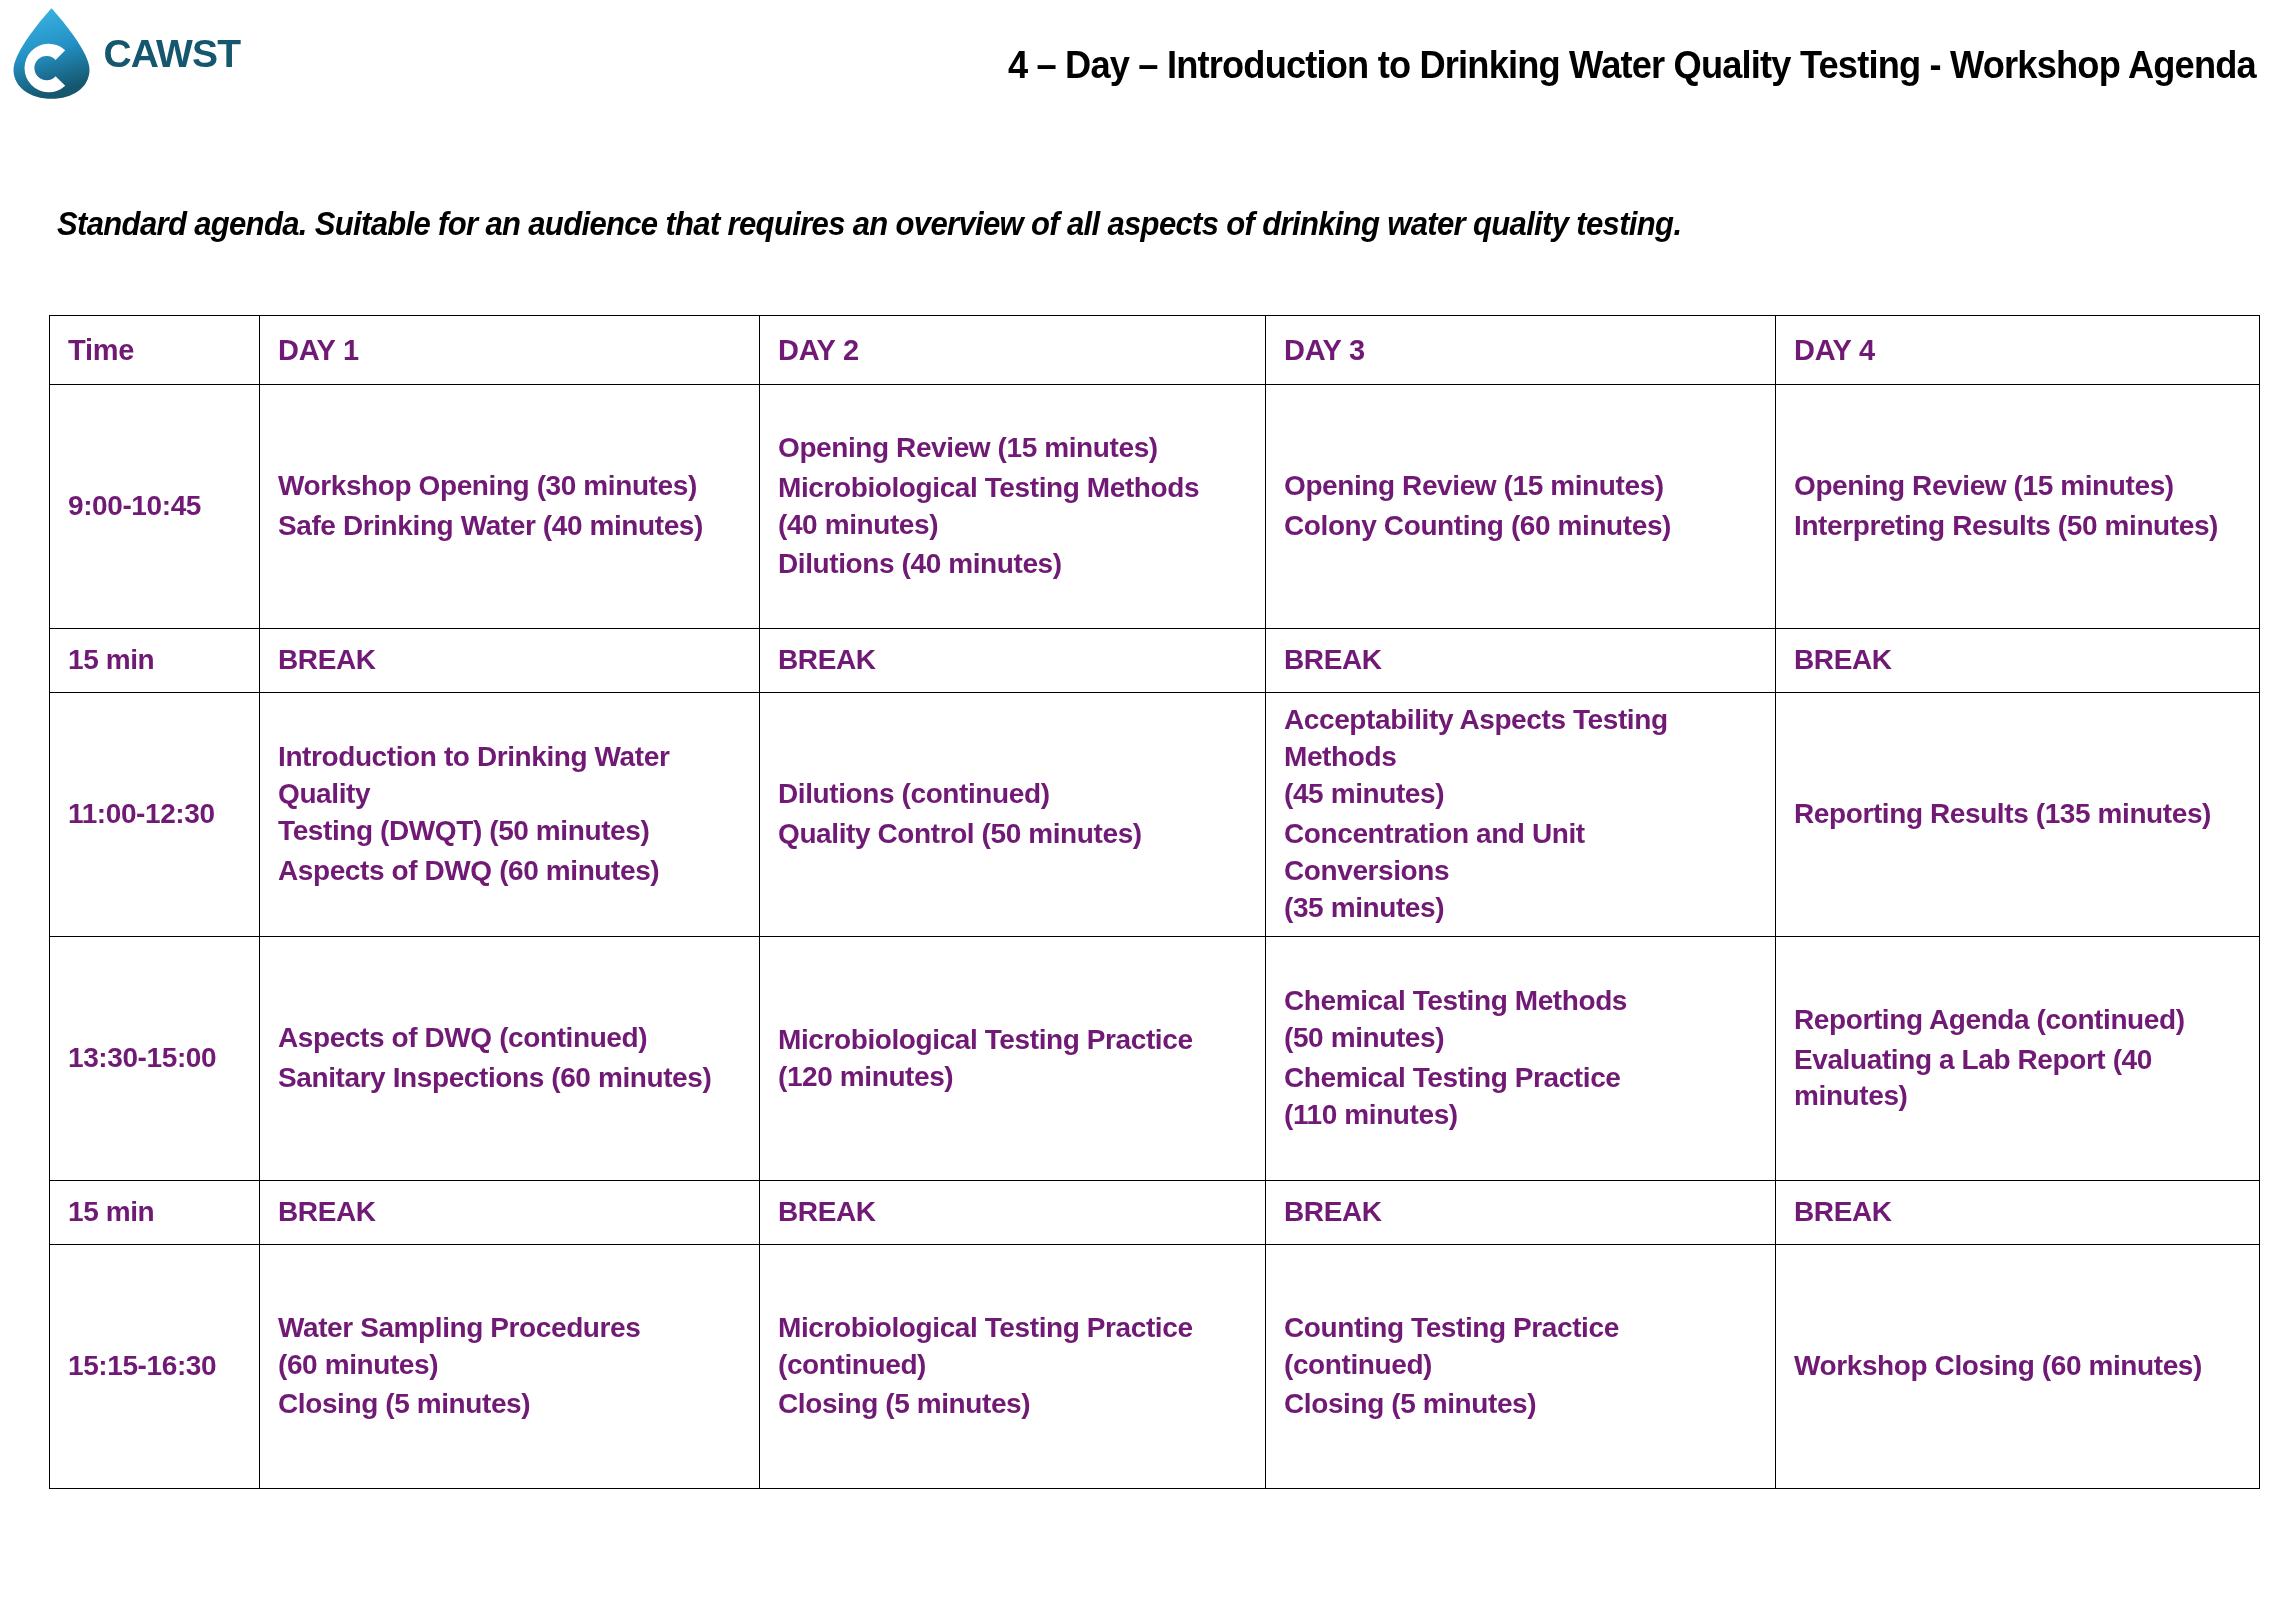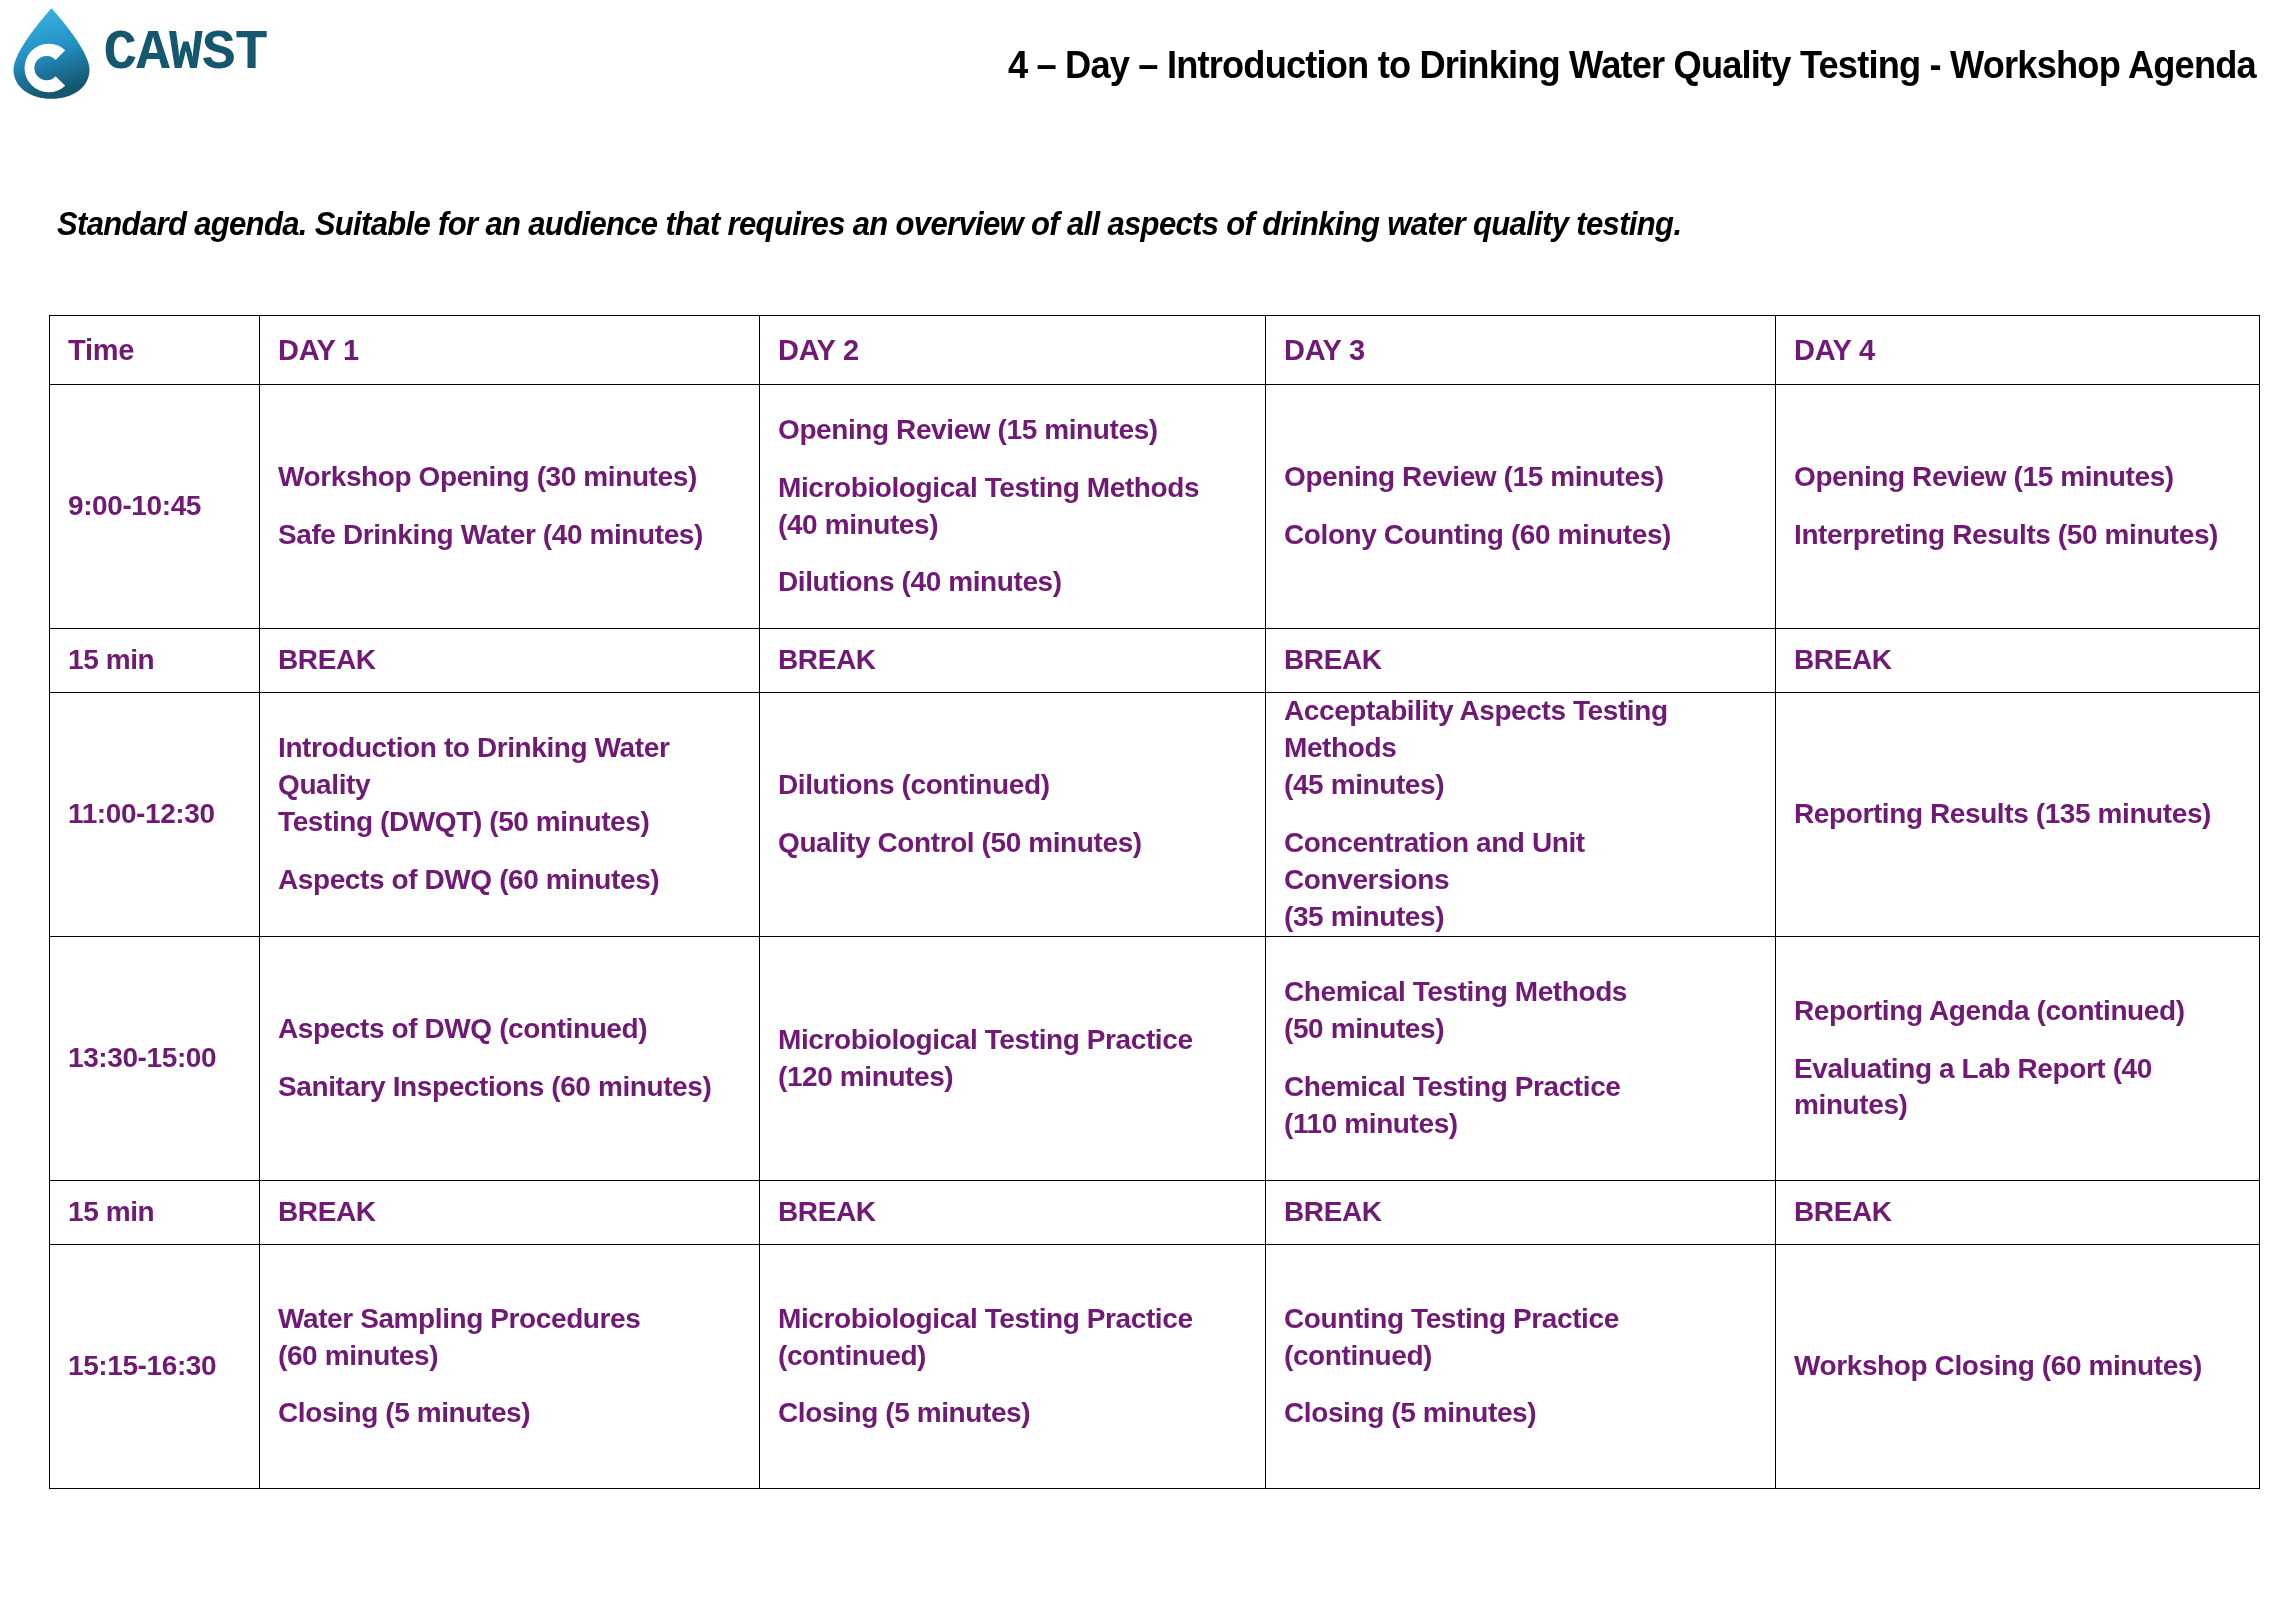--- a/index.html
+++ b/index.html
@@ -32,23 +32,23 @@
     display: flex;
     align-items: center;
     gap: 8px;
   }
   .logo-mark {
     width: 89px;
     height: 97px;
     display: block;
   }
   .logo-word {
-    font-family: Liberation Mono, monospace;
-    font-weight: bold;
-    font-size: 56px;
+    font-family: Liberation Sans, sans-serif;
+    font-weight: bold;
+    font-size: 39px;
     letter-spacing: -0.8px;
     color: #15576e;
     line-height: 1;
   }
 
   .doc-title {
     position: absolute;
     right: 39px;
     top: 44px;
     font-family: "Liberation Sans", sans-serif;
@@ -123,21 +123,21 @@
     font-size: 28px;
     letter-spacing: -0.5px;
     white-space: nowrap;
   }
 
   .cell-lines { display: block; }
   .cell-line {
     display: block;
     white-space: pre-line;
   }
-  .cell-line + .cell-line { margin-top: 21px; }
+  .cell-line + .cell-line { margin-top: 3px; }
 </style>
 </head>
 <body>
 
 <div class="page-header">
 
   <div class="logo-block">
     <svg class="logo-mark" viewBox="0 0 110 120">
       <defs>
         <linearGradient id="dropGrad" x1="0" y1="0" x2="0.25" y2="1">

